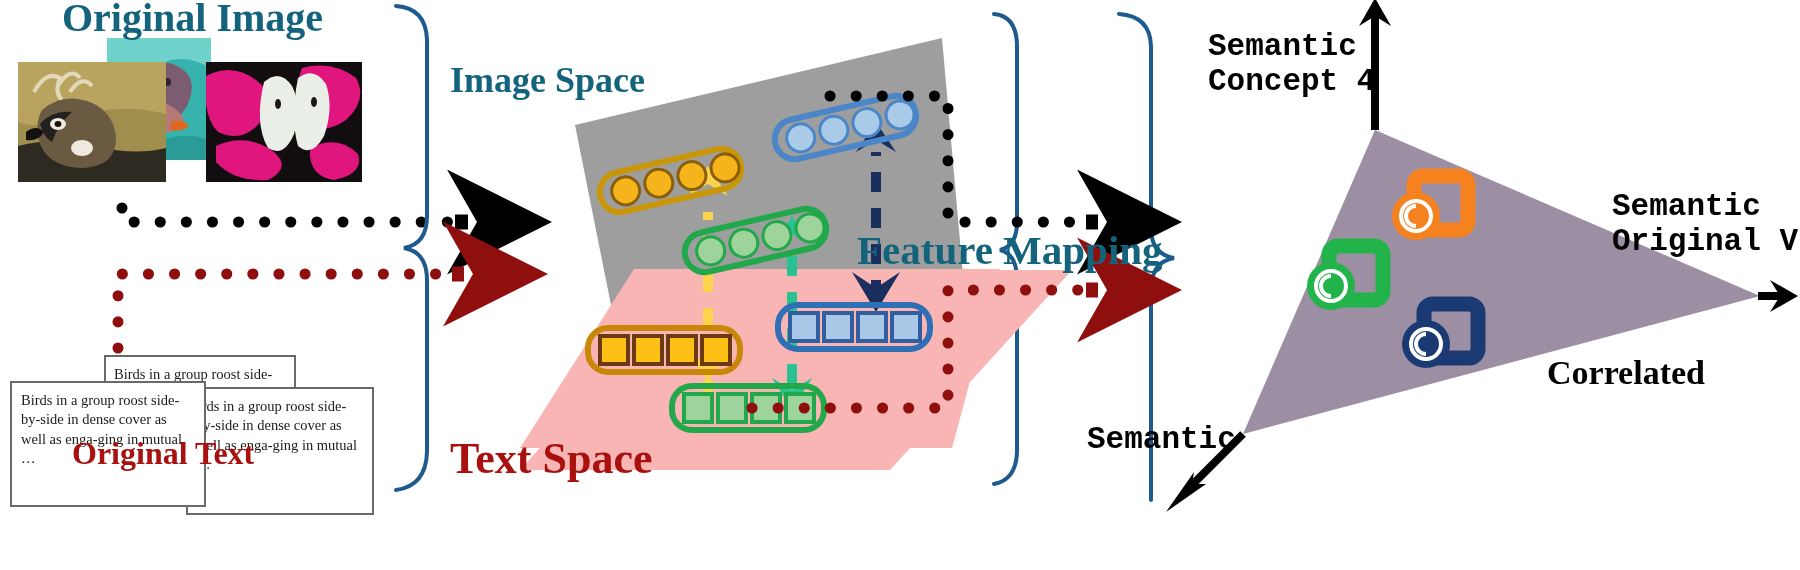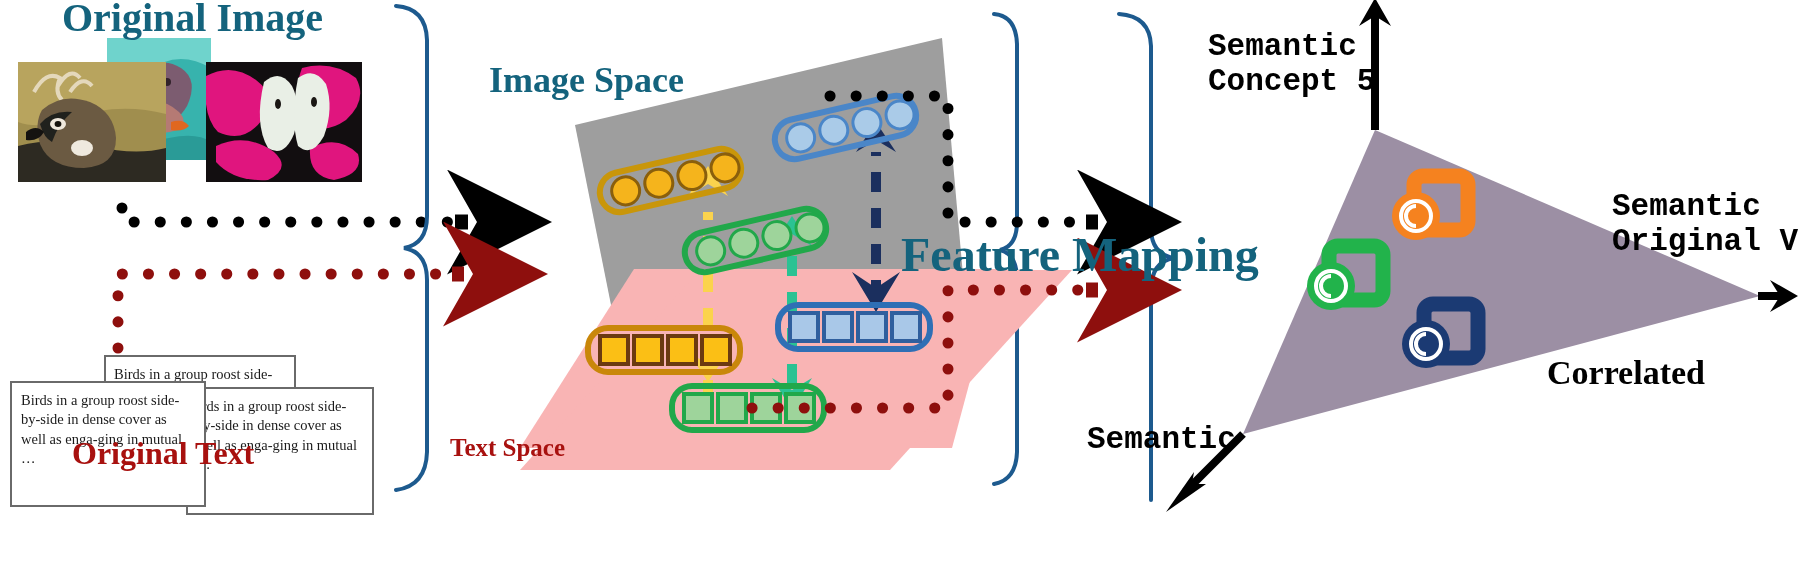--- a/index.html
+++ b/index.html
@@ -16,23 +16,23 @@
   
   .lbl{position:absolute;white-space:nowrap;font-weight:bold;line-height:1.12;}
   .teal{color:#14637d;font-family:"Liberation Serif", serif;}
   .dred{color:#a8110f;font-family:"Liberation Serif", serif;}
   .blk{color:#000000;font-family:Liberation Mono, monospace;}
   .blkserif{color:#000000;font-family:"Liberation Serif", serif;}
 
   #lbl-original-image{left:62px;top:-4px;font-size:40px;}
   #lbl-original-text{left:72px;top:436px;font-size:32px;}
   #lbl-feature-extraction{left:140px;top:228px;font-size:36px;}
-  #lbl-image-space{left:489px;top:60px;font-size:36px;text-align:center;}
-  #lbl-text-space{left:450px;top:434px;font-size:25px;}
-  #lbl-feature-mapping{left:857px;top:228px;font-size:48px;margin-left:44px;}
+  #lbl-image-space{left:450px;top:60px;font-size:36px;text-align:center;}
+  #lbl-text-space{left:450px;top:434px;font-size:44px;}
+  #lbl-feature-mapping{left:857px;top:228px;font-size:41px;}
   #lbl-concept1{left:1208px;top:30px;font-size:31px;text-align:left;}
   #lbl-conceptV{left:1612px;top:190px;font-size:31px;text-align:left;}
   #lbl-concept2{left:1087px;top:423px;font-size:31px;text-align:left;}
   #lbl-correlated{left:1547px;top:354px;font-size:34px;text-align:left;}
 
   
   .photo{position:absolute;overflow:hidden;}
   #photo-deer{left:18px;top:62px;width:148px;height:120px;}
   #photo-dolphin{left:107px;top:38px;width:104px;height:122px;}
   #photo-butterfly{left:206px;top:62px;width:156px;height:120px;}
@@ -269,21 +269,21 @@
 
 
   <div class="lbl teal" id="lbl-image-space">Image Space</div>
 
   <div class="lbl dred" id="lbl-text-space">Text Space</div>
 
   <div class="lbl teal" id="lbl-feature-mapping">Feature Mapping</div>
 
   <div class="lbl blk" id="lbl-concept1">
     <span>Semantic</span><br>
-    <span>Concept 5</span>
+    <span>Concept 4</span>
   </div>
 
   <div class="lbl blk" id="lbl-conceptV">
     <span>Semantic</span><br>
     <span>Original V</span>
   </div>
 
   <div class="lbl blk" id="lbl-concept2">
     <span>Semantic</span><br>
   </div>

